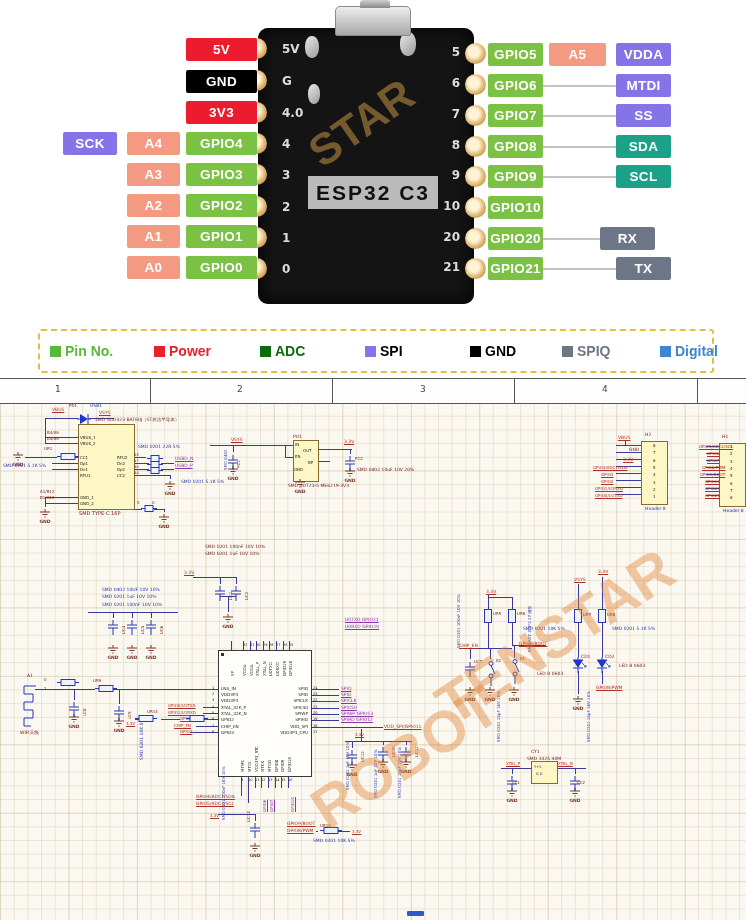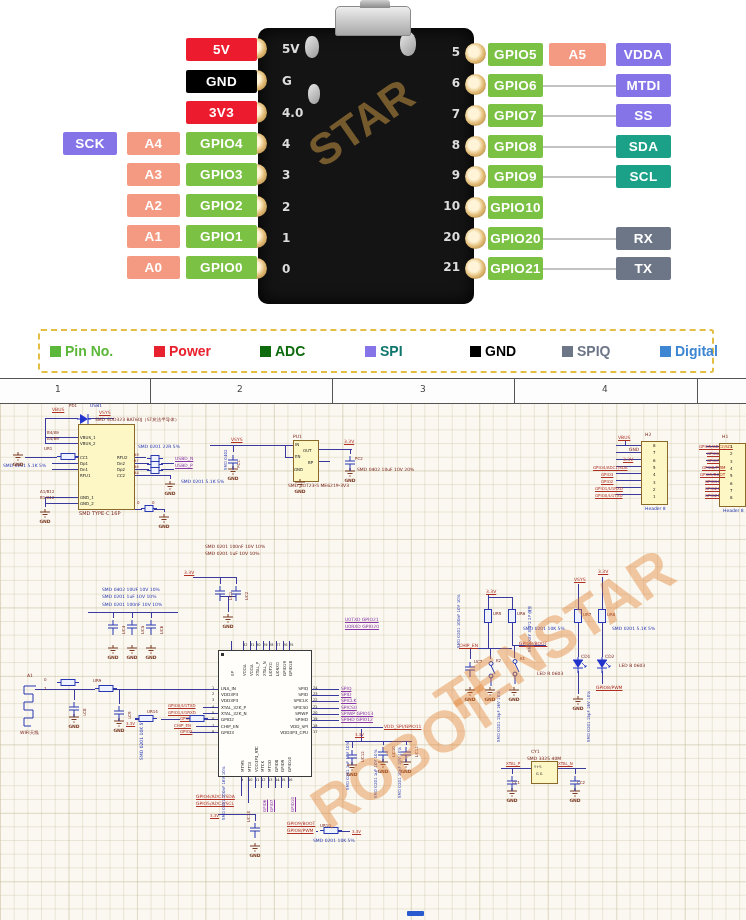--- a/index.html
+++ b/index.html
@@ -45,40 +45,41 @@
   .gnd-lbl{font-size:4.5px;color:#7a3a22;font-family:"DejaVu Sans",sans-serif;line-height:1;margin-top:1px;font-weight:bold;}
   #bluebar{position:absolute;background:#2a5ad0;border-radius:1px;}
 </style>
 </head>
 <body>
 
 <div id="stage">
   <div id="pinout">
     <div id="board" style="left: 258px; top: 28px; width: 216px; height: 276px;">
       <div class="wm" id="board-wm" style="left:45px;top:70px;font-size:44px;color:rgba(212,160,70,0.5);transform:rotate(-35deg);">STAR</div>
+      <div class="patch" id="patch1" style="left:50px;top:148px;width:130px;height:33px;background:rgba(201,201,201,0.92);font-size:21px;letter-spacing:2px;">ESP32 C3</div>
     <div class="oval" style="left: 47px; top: 8px; width: 14px; height: 22px;"></div>
         <div class="oval" style="left: 50px; top: 56px; width: 12px; height: 20px;"></div>
         <div class="oval" style="left: 142px; top: 4px; width: 16px; height: 24px;"></div>
       </div>
     <div id="usbconn" style="left:335px;top:6px;width:74px;height:28px;"></div>
     <div id="usbtab" style="left:360px;top:0px;width:30px;height:8px;"></div>
     <div id="legend" style="left: 38px; top: 329px; width: 672px; height: 40px;">
         <div class="leg-item" style="left: 10px; top: 12px; color: rgb(92, 184, 58);">
           <div class="leg-sq" style="background: rgb(92, 184, 58);"></div>
           <span>Pin No.</span>
         </div>
         <div class="leg-item" style="left: 114px; top: 12px; color: rgb(232, 33, 46);">
           <div class="leg-sq" style="background: rgb(232, 33, 46);"></div>
           <span>Power</span>
         </div>
         <div class="leg-item" style="left: 220px; top: 12px; color: rgb(13, 107, 13);">
           <div class="leg-sq" style="background: rgb(13, 107, 13);"></div>
           <span>ADC</span>
         </div>
-        <div class="leg-item" style="left: 325px; top: 12px; color: #0f766e;">
+        <div class="leg-item" style="left: 325px; top: 12px; color: #000000;">
           <div class="leg-sq" style="background: rgb(133, 115, 232);"></div>
           <span>SPI</span>
         </div>
         <div class="leg-item" style="left: 430px; top: 12px; color: rgb(0, 0, 0);">
           <div class="leg-sq" style="background: rgb(0, 0, 0);"></div>
           <span>GND</span>
         </div>
         <div class="leg-item" style="left: 522px; top: 12px; color: rgb(109, 118, 135);">
           <div class="leg-sq" style="background: rgb(109, 118, 135);"></div>
           <span>SPIQ</span>
@@ -146,21 +147,21 @@
       <div class="lab" style="left: 488px; top: 74px; width: 55px; height: 23px; background: rgb(123, 193, 67); z-index: 4;">GPIO6</div>
       <div class="lab" style="left: 616px; top: 74px; width: 55px; height: 23px; background: rgb(133, 115, 232); z-index: 4;">MTDI</div>
       <div class="lab" style="left: 488px; top: 104px; width: 55px; height: 23px; background: rgb(123, 193, 67); z-index: 4;">GPIO7</div>
       <div class="lab" style="left: 616px; top: 104px; width: 55px; height: 23px; background: rgb(133, 115, 232); z-index: 4;">SS</div>
       <div class="lab" style="left: 488px; top: 135px; width: 55px; height: 23px; background: rgb(123, 193, 67); z-index: 4;">GPIO8</div>
       <div class="lab" style="left: 616px; top: 135px; width: 55px; height: 23px; background: rgb(27, 161, 136); z-index: 4;">SDA</div>
       <div class="lab" style="left: 488px; top: 165px; width: 55px; height: 23px; background: rgb(123, 193, 67); z-index: 4;">GPIO9</div>
       <div class="lab" style="left: 616px; top: 165px; width: 55px; height: 23px; background: rgb(27, 161, 136); z-index: 4;">SCL</div>
       <div class="lab" style="left: 488px; top: 196px; width: 55px; height: 23px; background: rgb(123, 193, 67); z-index: 4;">GPIO10</div>
       <div class="lab" style="left: 488px; top: 227px; width: 55px; height: 23px; background: rgb(123, 193, 67); z-index: 4;">GPIO20</div>
-      <div class="lab" style="left: 616px; top: 227px; width: 55px; height: 23px; background: rgb(109, 118, 135); z-index: 4;">RX</div>
+      <div class="lab" style="left: 600px; top: 227px; width: 55px; height: 23px; background: rgb(109, 118, 135); z-index: 4;">RX</div>
       <div class="lab" style="left: 488px; top: 257px; width: 55px; height: 23px; background: rgb(123, 193, 67); z-index: 4;">GPIO21</div>
       <div class="lab" style="left: 616px; top: 257px; width: 55px; height: 23px; background: rgb(109, 118, 135); z-index: 4;">TX</div>
     </div>
 
   <div id="schem">
     <div id="schem-grid"></div>
     <div id="colstrip">
         <div class="coltick" style="left: 150px;"></div>
         <div class="coltick" style="left: 332px;"></div>
         <div class="coltick" style="left: 514px;"></div>

